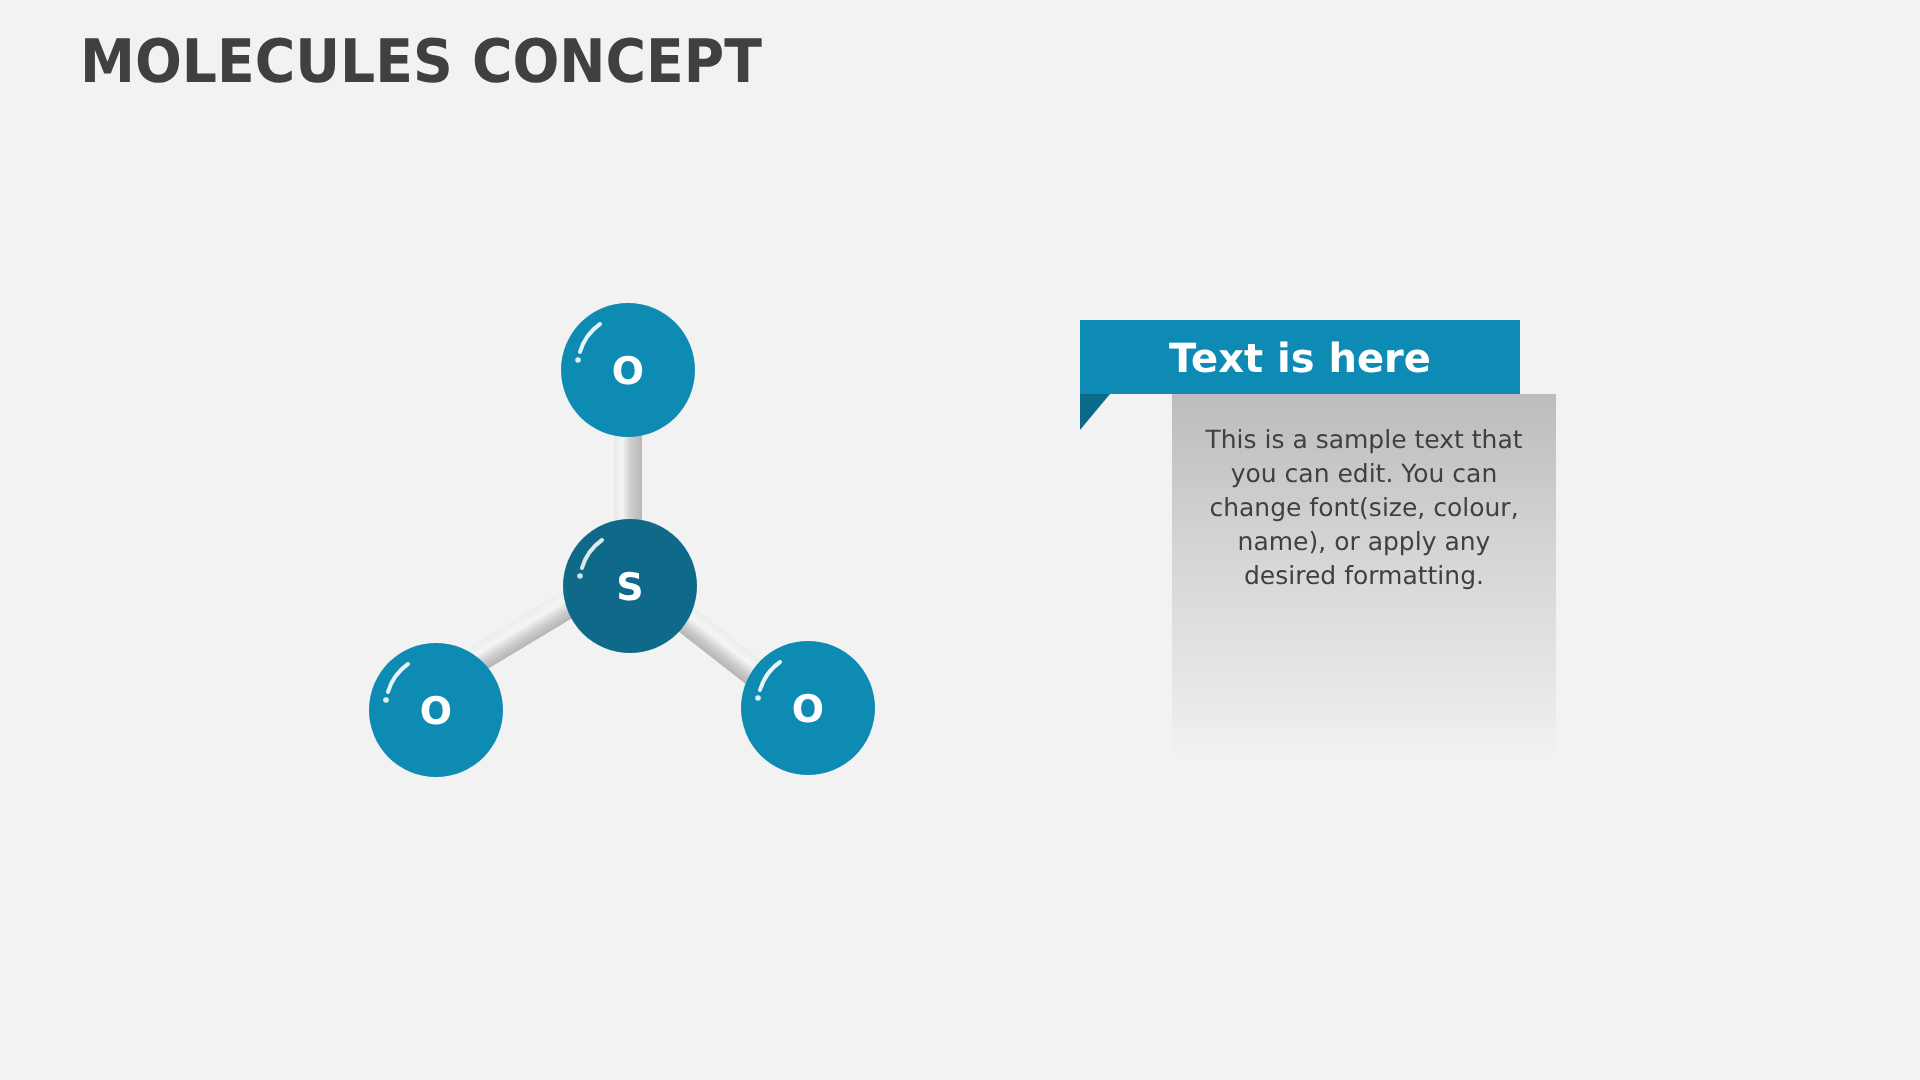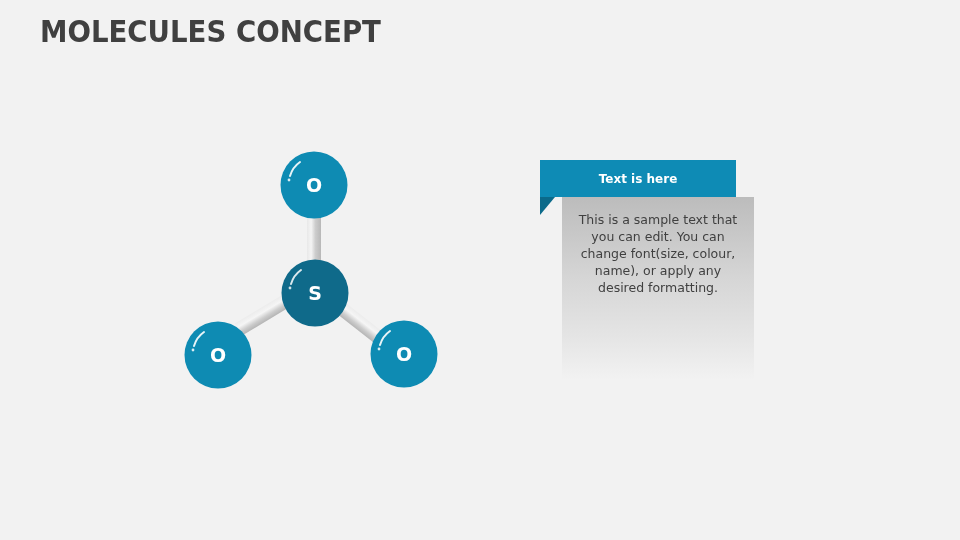--- a/index.html
+++ b/index.html
@@ -15,34 +15,34 @@
       letter-spacing: 0px;
       font-family: "DejaVu Sans", "Liberation Sans", sans-serif;
       transform: scaleX(0.92); transform-origin: left center;
     }
     .diagram { position: absolute; left: 0; top: 0; width: 960px; height: 540px; }
     .atom-label {
       font-family: "DejaVu Sans", sans-serif;
       font-weight: 700; font-size: 19px; fill: #ffffff;
     }
     .callout-header {
-      position: absolute; left: 540px; top: 160px; width: 196px; height: 37px;
+      position: absolute; left: 540px; top: 160px; width: 220px; height: 37px;
       background: #0e8bb5;
       display: flex; align-items: center; justify-content: center;
-      color: #ffffff; font-weight: 700; font-size: 12px;
+      color: #ffffff; font-weight: 700; font-size: 20px;
       font-family: "DejaVu Sans", sans-serif;
     }
     .callout-fold {
       position: absolute; left: 540px; top: 197px; width: 0; height: 0;
       border-top: 18px solid #0b6a8a;
       border-left: 15px solid transparent;
       transform: scaleX(-1);
     }
     .callout-body {
-      position: absolute; left: 562px; top: 197px; width: 192px; height: 183px;
+      position: absolute; left: 586px; top: 197px; width: 192px; height: 183px;
       background: linear-gradient(to bottom, #bcbcbc 0%, #d6d6d6 45%, #e4e4e4 75%, #f2f2f2 100%);
       box-sizing: border-box;
       padding: 14px 10px 0 10px;
       text-align: center;
       color: #404040; font-size: 12.5px; line-height: 17px;
       font-family: "DejaVu Sans", sans-serif;
     }
   </style>
 </head>
 <body>

